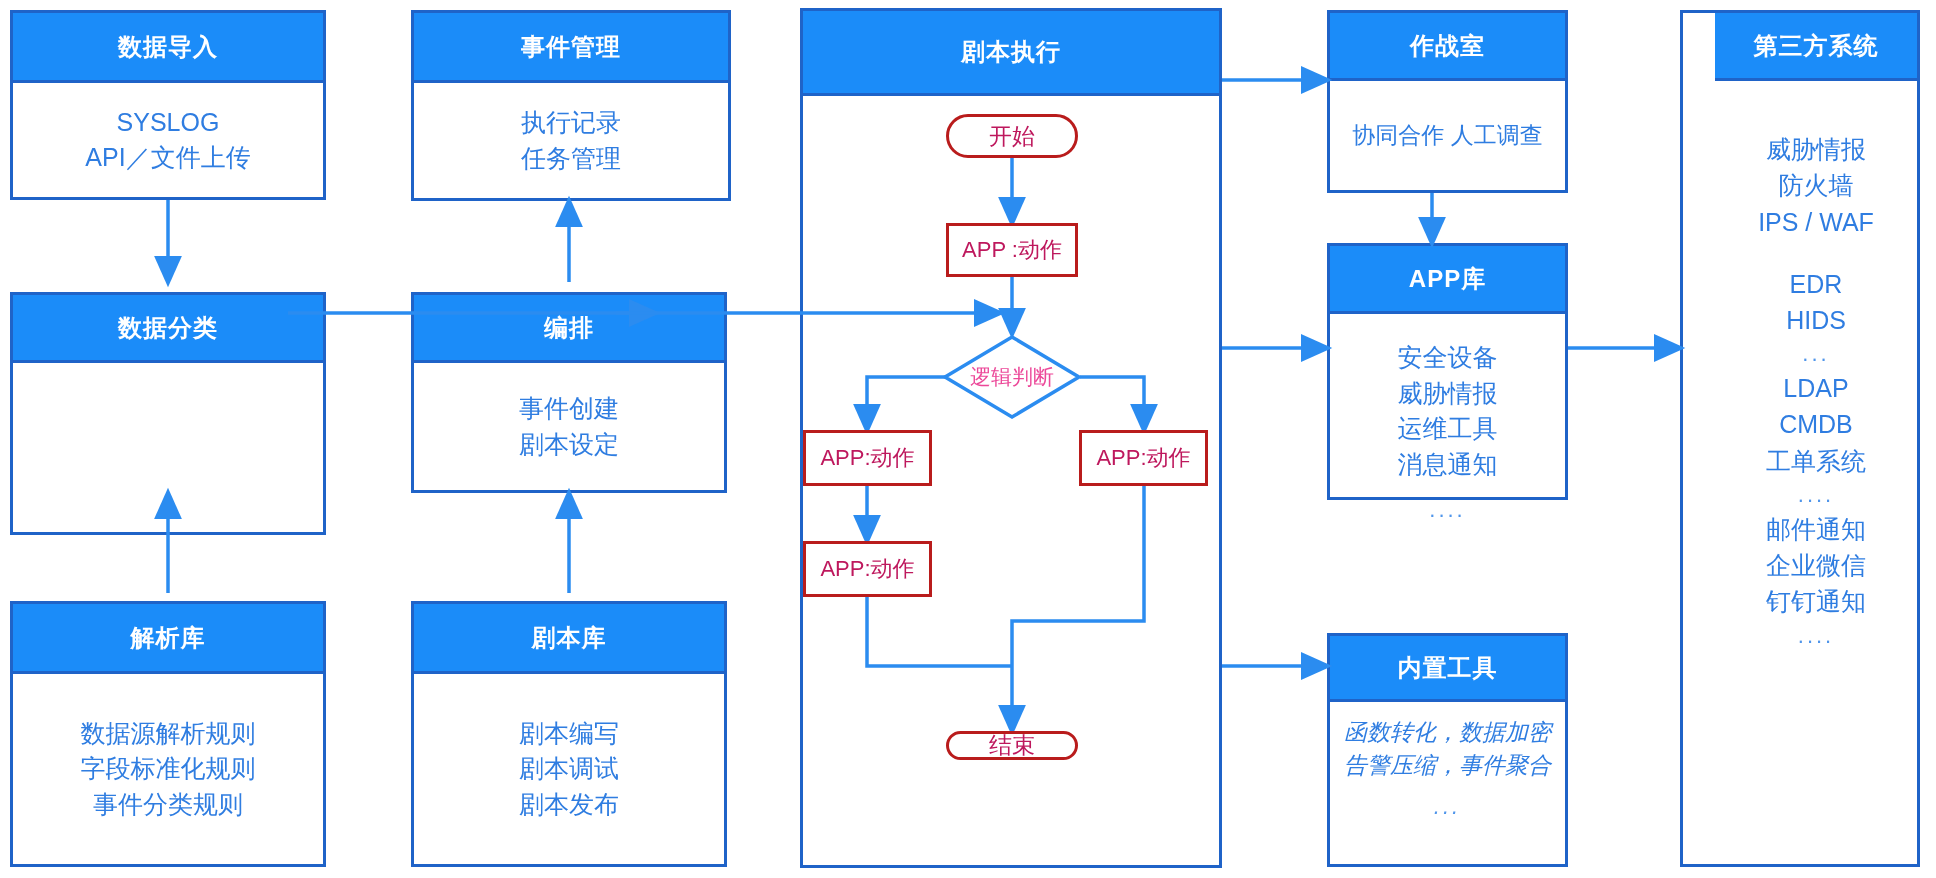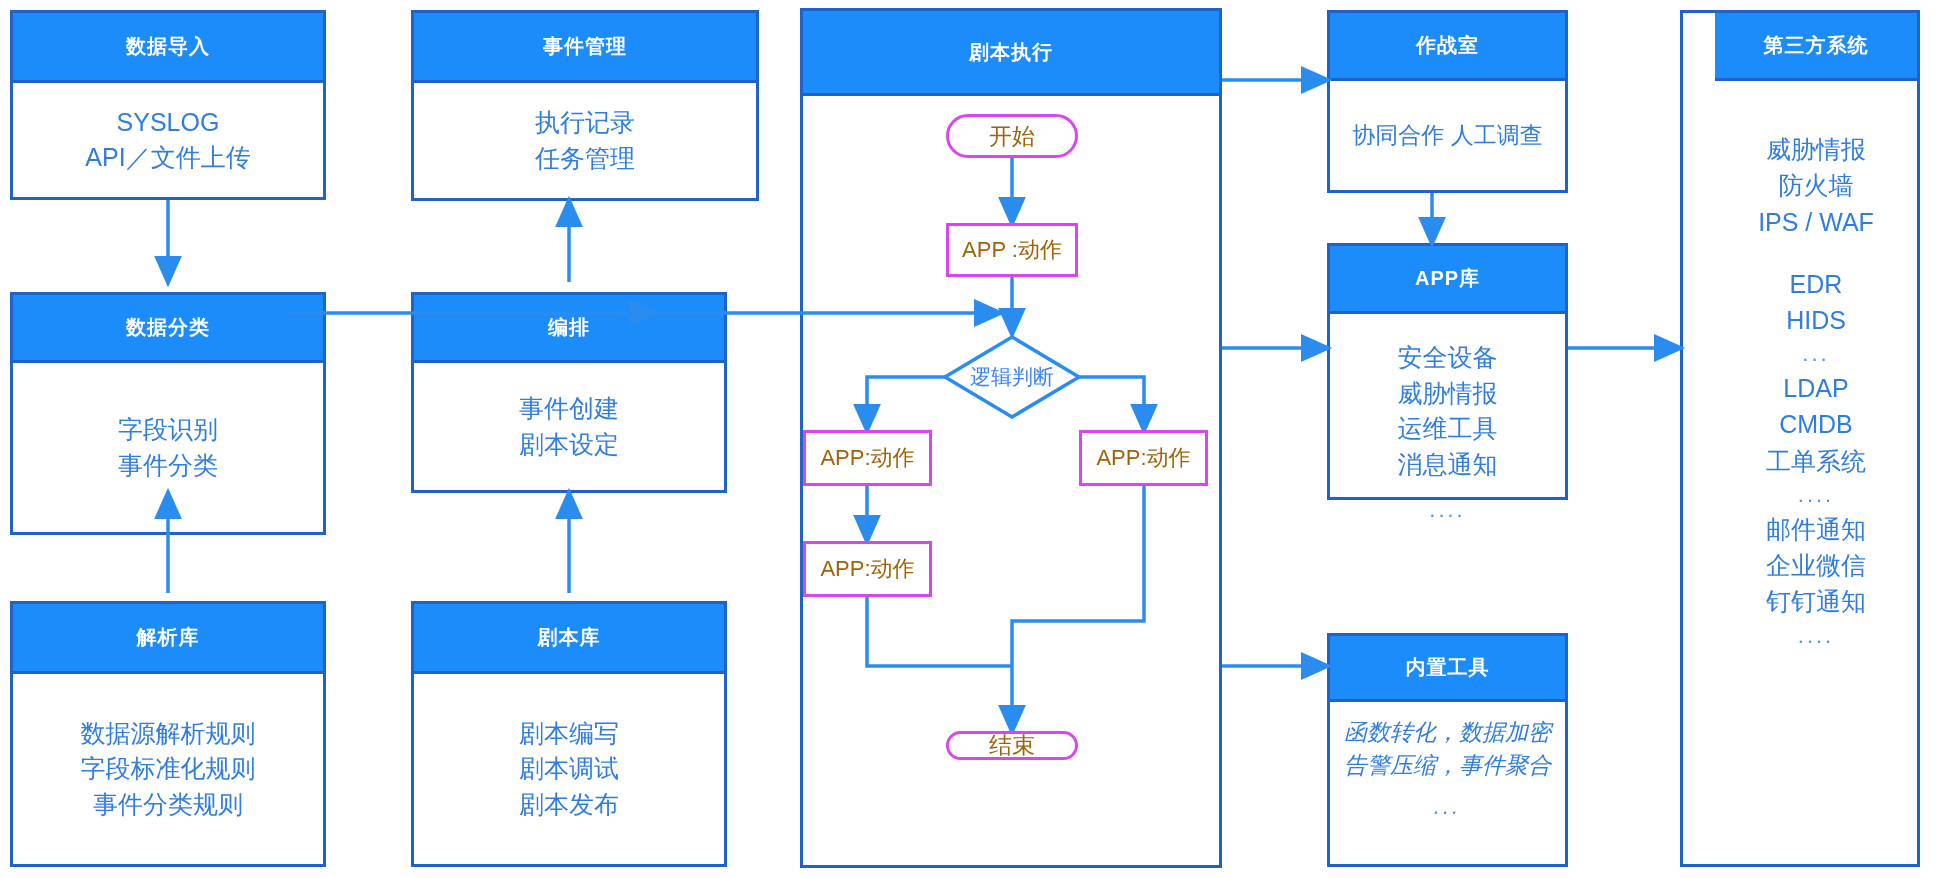--- a/index.html
+++ b/index.html
@@ -35,21 +35,21 @@
     background: #ffffff;
     z-index: 2;
     display: flex;
     flex-direction: column;
   }
   .card-header {
     box-sizing: border-box;
     background: #1b8cf9;
     color: #ffffff;
     font-weight: bold;
-    font-size: 20px;
+    font-size: 24px;
     letter-spacing: 1px;
     display: flex;
     align-items: center;
     justify-content: center;
     border-bottom: 3px solid #1f63c8;
     flex: 0 0 auto;
   }
   .card-body {
     flex: 1 1 auto;
     box-sizing: border-box;
@@ -66,23 +66,23 @@
   .card-body .line { white-space: nowrap; }
   .card-body .dots {
     color: #4f95ea;
     letter-spacing: 3px;
     font-size: 22px;
   }
   .body-pad-lg { padding-top: 26px; justify-content: flex-start; }
   .flow-node {
     position: absolute;
     box-sizing: border-box;
-    border: 3px solid #d946ef;
+    border: 3px solid #b91c1c;
     background: #ffffff;
-    color: #a16207;
+    color: #be185d;
     font-size: 22px;
     display: flex;
     align-items: center;
     justify-content: center;
     white-space: nowrap;
   }
   .flow-term {
     border-radius: 40px;
     font-size: 23px;
   }
@@ -93,21 +93,21 @@
     justify-content: center;
   }
   .flow-diamond-shape {
     position: absolute;
     left: 0; top: 0;
     width: 100%;
     height: 100%;
   }
   .flow-diamond-label {
     position: relative;
-    color: #3b82f6;
+    color: #ec4899;
     font-size: 21px;
     white-space: nowrap;
     z-index: 2;
   }
   .flow-svg {
     position: absolute;
     left: 0;
     top: 0;
     pointer-events: none;
   }
@@ -152,36 +152,32 @@
   <div class="card" style="left:10px; top:10px; width:316px; height:190px;">
     <div class="card-header" style="height:70px;">数据导入</div>
     <div class="card-body">
       <div class="line">SYSLOG</div>
       <div class="line">API／文件上传</div>
     </div>
   </div>
 
   <div class="card" style="left:10px; top:292px; width:316px; height:243px;">
     <div class="card-header" style="height:68px;">数据分类</div>
-    <div class="card-body">
-      <div class="line">字段识别</div>
-      <div class="line">事件分类</div>
-    </div>
   </div>
 
   <div class="card" style="left:10px; top:601px; width:316px; height:266px;">
     <div class="card-header" style="height:70px;text-align:right;">解析库</div>
     <div class="card-body">
       <div class="line">数据源解析规则</div>
       <div class="line">字段标准化规则</div>
       <div class="line">事件分类规则</div>
     </div>
   </div>
 
-  <div class="card" style="left:411px; top:10px; width:348px; height:191px;">
+  <div class="card" style="left:411px; top:10px; width:320px; height:191px;">
     <div class="card-header" style="height:70px;">事件管理</div>
     <div class="card-body">
       <div class="line">执行记录</div>
       <div class="line">任务管理</div>
     </div>
   </div>
 
   <div class="card" style="left:411px; top:292px; width:316px; height:201px;">
     <div class="card-header" style="height:68px;">编排</div>
     <div class="card-body">

